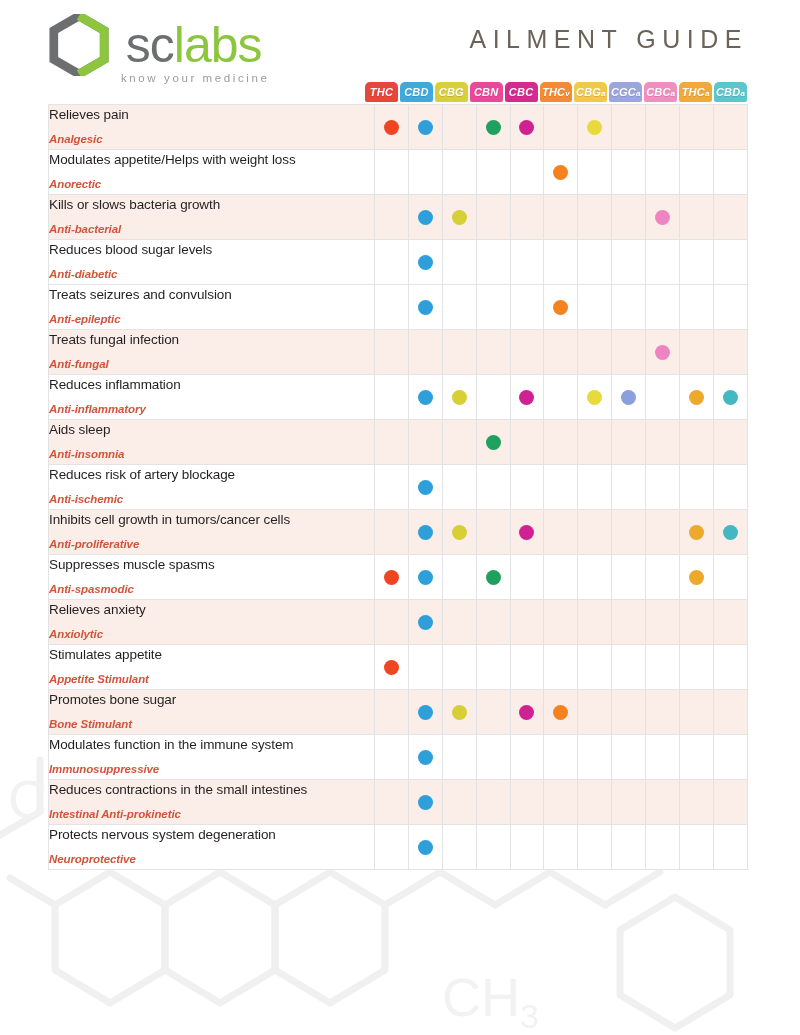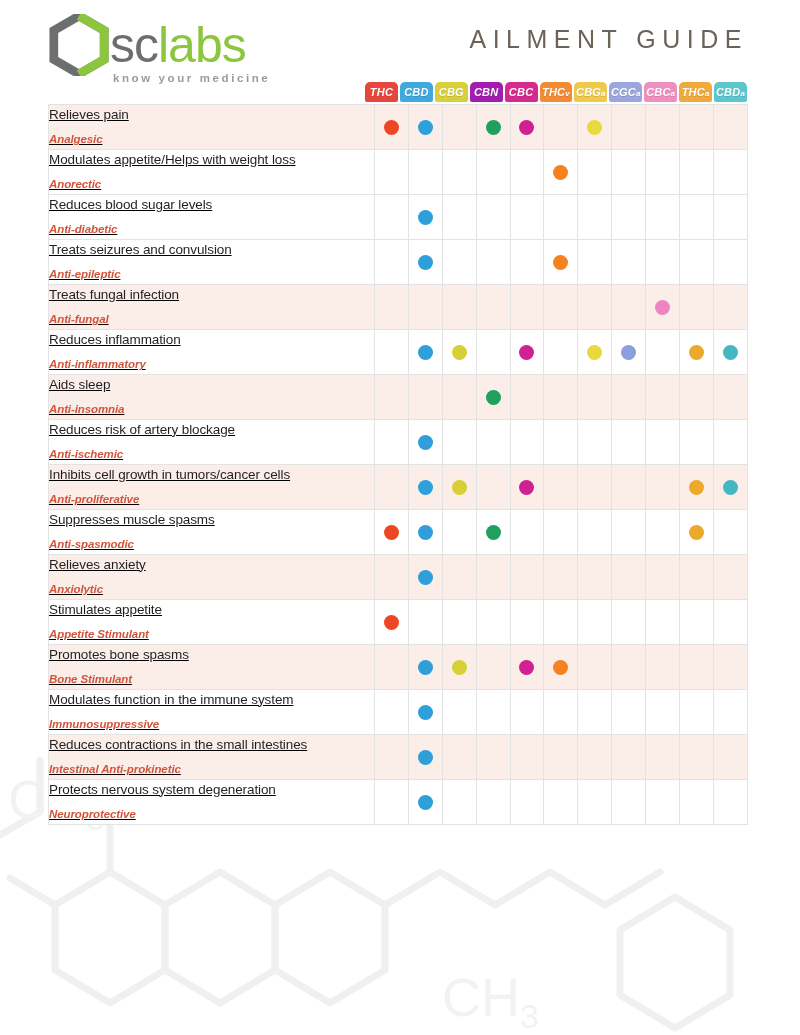--- a/index.html
+++ b/index.html
@@ -34,38 +34,39 @@
     z-index: 2;
   }
   #logo-wrap {
     position: absolute;
     left: 48px; top: 14px;
     display: flex;
     align-items: flex-start;
   }
   #logo-mark { width: 62px; height: 62px; }
   #logo-text-wrap {
+    margin-left: 8px;
     margin-top: 6px;
     line-height: 1;
+    text-align: center;
   }
   #logo-wordmark {
     font-size: 50px;
     font-weight: 400;
     letter-spacing: -1px;
     line-height: 1;
   }
   #logo-wordmark .sc { color: #6d6e70; }
   #logo-wordmark .labs { color: #8cc63f; }
   #logo-tagline {
     font-size: 11.5px;
     color: #9b9b9b;
     letter-spacing: 2.6px;
     margin-top: 3px;
     margin-left: 3px;
-    font-weight: bold;
   }
   #page-title {
     position: absolute;
     right: 52px;
     top: 25px;
     font-size: 25px;
     letter-spacing: 6.5px;
     color: #6b6258;
     font-weight: 400;
   }
@@ -122,21 +123,20 @@
     padding: 0;
     vertical-align: middle;
   }
   tr.row-odd td { background: #fbeee9; }
   tr.row-even td { background: #ffffff; }
 
   td.ailment {
     width: 316px;
     padding: 8px 0 8px 12px;
     border-left: 1px solid #e3e3e3;
-    text-decoration: underline;
   }
   .ailment-name {
     font-size: 13.5px;
     color: #231f20;
     line-height: 1.25;
     letter-spacing: -0.1px;
   }
   .ailment-term {
     font-size: 11.5px;
     color: #d1543b;
@@ -202,21 +202,21 @@
   <div id="col-headers">
       <div class="col-tab" style="background: rgb(232, 69, 60);">
         <span>THC</span>
       </div>
       <div class="col-tab" style="background: rgb(63, 169, 221);">
         <span>CBD</span>
       </div>
       <div class="col-tab" style="background: rgb(217, 207, 60);">
         <span>CBG</span>
       </div>
-      <div class="col-tab" style="background: #a21caf;">
+      <div class="col-tab" style="background: #ec4899;">
         <span>CBN</span>
       </div>
       <div class="col-tab" style="background: rgb(214, 42, 142);">
         <span>CBC</span>
       </div>
       <div class="col-tab" style="background: rgb(245, 138, 52);">
         <span>THC</span>
         <span class="sub">v</span>
       </div>
       <div class="col-tab" style="background: rgb(240, 201, 74);">
@@ -269,20 +269,37 @@
           <td class="cell"></td>
           <td class="cell"></td>
           <td class="cell"></td>
           <td class="cell"><span class="dot" style="background: rgb(246, 130, 31);"></span></td>
           <td class="cell"></td>
           <td class="cell"></td>
           <td class="cell"></td>
           <td class="cell"></td>
           <td class="cell"></td>
         </tr>
+        <tr class="row-odd">
+          <td class="ailment">
+            <div class="ailment-name">Kills or slows bacteria growth</div>
+            <div class="ailment-term">Anti-bacterial</div>
+          </td>
+          <td class="cell"></td>
+          <td class="cell"><span class="dot" style="background: rgb(46, 159, 216);"></span></td>
+          <td class="cell"><span class="dot" style="background: rgb(214, 207, 54);"></span></td>
+          <td class="cell"></td>
+          <td class="cell"></td>
+          <td class="cell"></td>
+          <td class="cell"></td>
+          <td class="cell"></td>
+          <td class="cell"><span class="dot" style="background: rgb(239, 133, 192);"></span></td>
+          <td class="cell"></td>
+          <td class="cell"></td>
+        </tr>
         <tr class="row-even">
           <td class="ailment">
             <div class="ailment-name">Reduces blood sugar levels</div>
             <div class="ailment-term">Anti-diabetic</div>
           </td>
           <td class="cell"></td>
           <td class="cell"><span class="dot" style="background: rgb(46, 159, 216);"></span></td>
           <td class="cell"></td>
           <td class="cell"></td>
           <td class="cell"></td>
@@ -441,21 +458,21 @@
           <td class="cell"></td>
           <td class="cell"></td>
           <td class="cell"></td>
           <td class="cell"></td>
           <td class="cell"></td>
           <td class="cell"></td>
           <td class="cell"></td>
         </tr>
         <tr class="row-odd">
           <td class="ailment">
-            <div class="ailment-name">Promotes bone spasms</div>
+            <div class="ailment-name">Promotes bone sugar</div>
             <div class="ailment-term">Bone Stimulant</div>
           </td>
           <td class="cell"></td>
           <td class="cell"><span class="dot" style="background: rgb(46, 159, 216);"></span></td>
           <td class="cell"><span class="dot" style="background: rgb(214, 207, 54);"></span></td>
           <td class="cell"></td>
           <td class="cell"><span class="dot" style="background: rgb(207, 33, 145);"></span></td>
           <td class="cell"><span class="dot" style="background: rgb(246, 130, 31);"></span></td>
           <td class="cell"></td>
           <td class="cell"></td>

